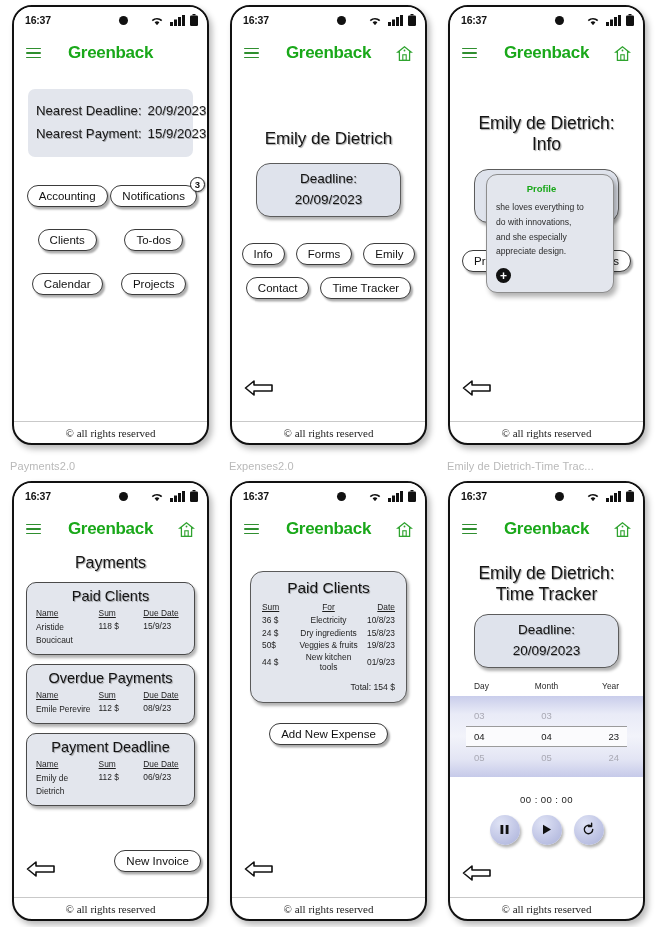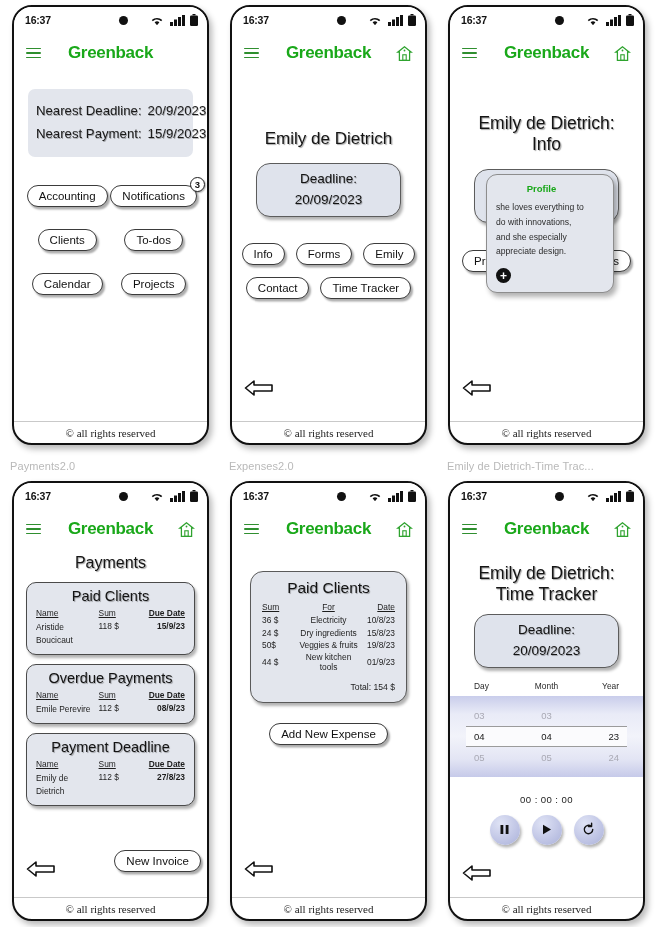--- a/index.html
+++ b/index.html
@@ -249,21 +249,21 @@
     margin-bottom: 4px;
   }
   .pay-tbl { width: 100%; border-collapse: collapse; }
   .pay-tbl th {
     font-size: 8.4px; font-weight: normal; color: #1d1d1d;
     text-decoration: underline; padding-bottom: 2px;
   }
   .pay-tbl td { font-size: 8.4px; color: #1d1d1d; padding-top: 1px; }
   .pay-tbl .c-name { text-align: left; width: 42%; }
   .pay-tbl .c-sum  { text-align: left; width: 30%; }
-  .pay-tbl .c-date { text-align: right; width: 28%; font-weight: bold; }
+  .pay-tbl .c-date { text-align: left; width: 28%; }
   .name-wrap { line-height: 1.55; }
 
   
   .exp-card {
     margin: 22px 8px 0 8px;
     background: #e3e6ed;
     border: 1.2px solid #5a5a5a;
     border-radius: 13px;
     padding: 7px 11px 10px 11px;
     box-shadow: 2px 3px 3px rgba(0,0,0,0.3);
@@ -601,21 +601,21 @@
         <table class="pay-tbl">
           <tbody>
               <tr>
             <th class="c-name">Name</th>
             <th class="c-sum">Sum</th>
             <th class="c-date">Due Date</th>
           </tr>
           <tr>
             <td class="c-name name-wrap">Emily de Dietrich</td>
             <td class="c-sum" style="vertical-align:top;">112 $</td>
-            <td class="c-date" style="vertical-align:top;">27/8/23</td>
+            <td class="c-date" style="vertical-align:top;">06/9/23</td>
           </tr>
         </tbody>
           </table>
       </div>
 
       <svg class="back-arrow" style="left:12px; bottom:18px;" width="30" height="20" viewBox="0 0 30 20">
           <path d="M10 3 1.5 10 10 17v-4h18v-6H10z" fill="#fff" stroke="#111" stroke-width="1.6" stroke-linejoin="round"></path>
         </svg>
       <div class="pill" style="position:absolute; right:6px; bottom:25px;">New Invoice</div>
     </div>

